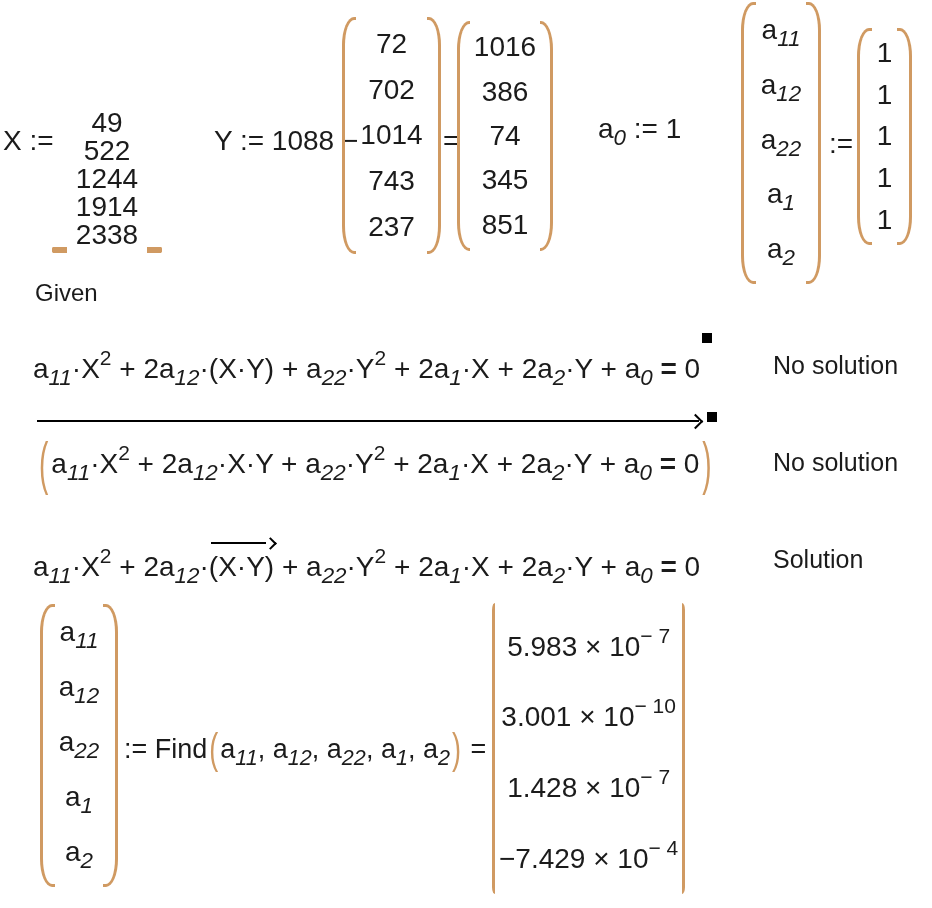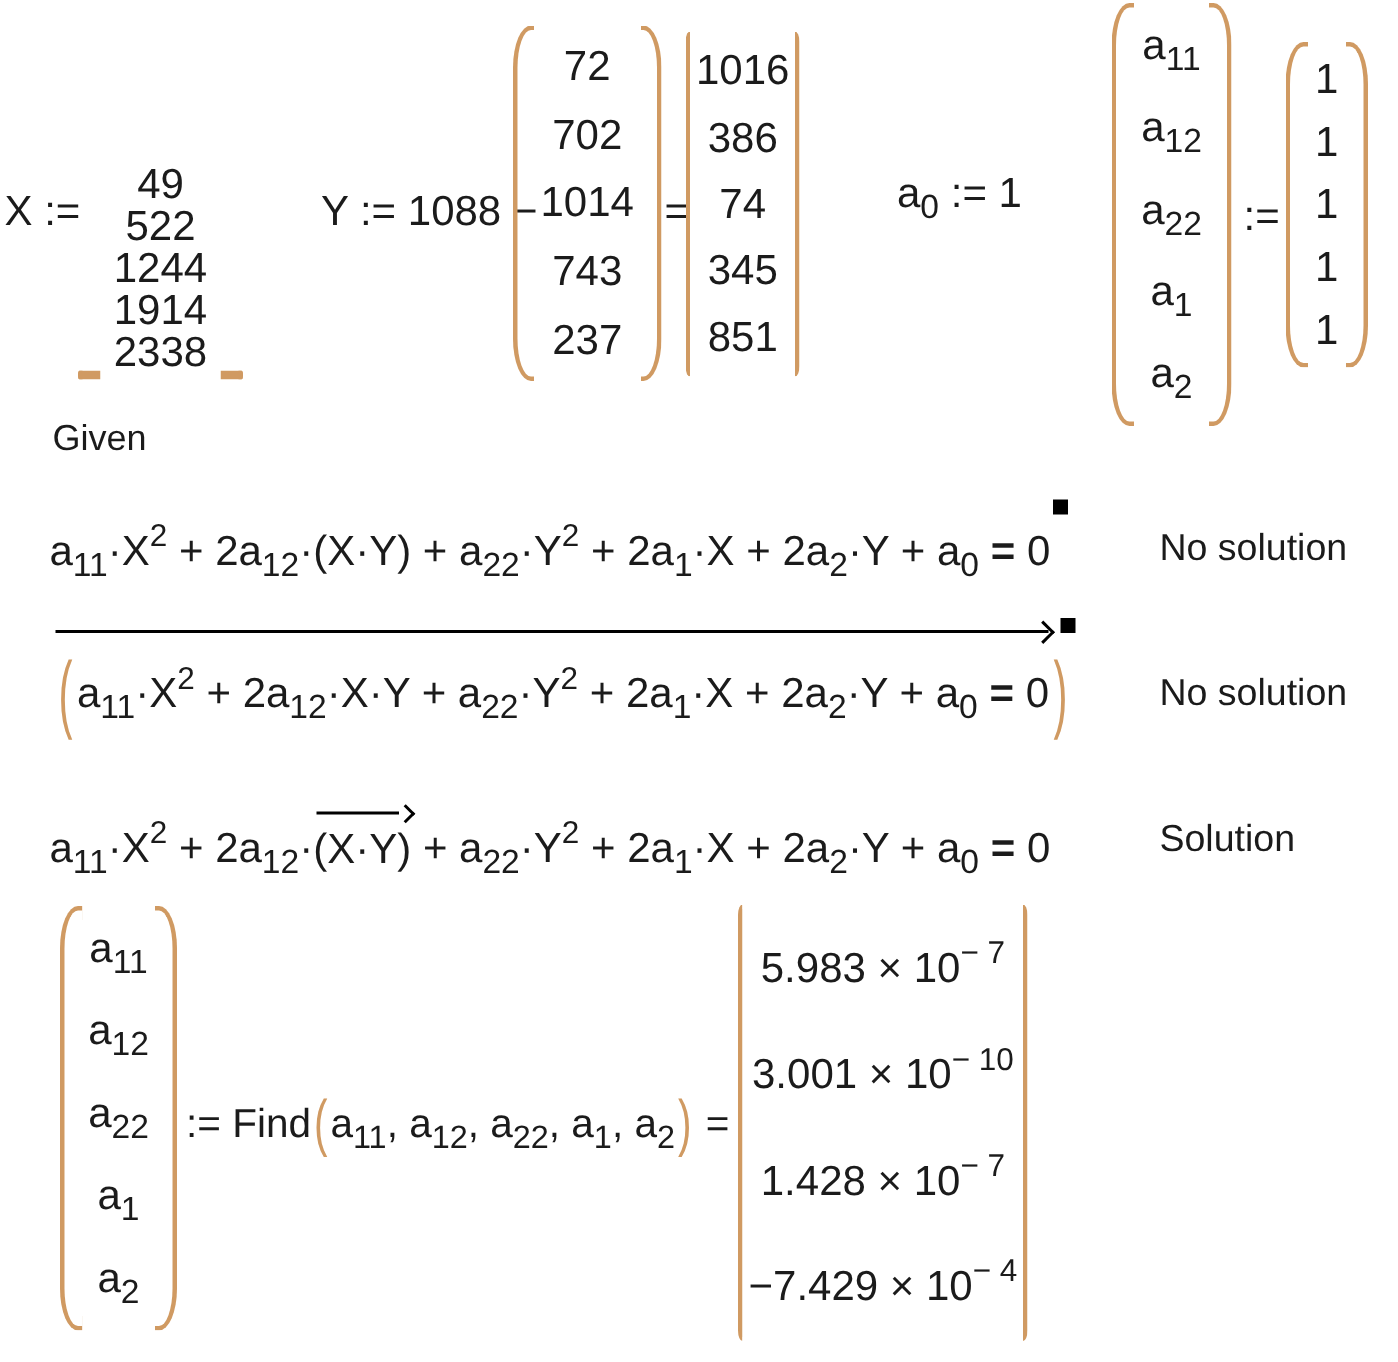--- a/index.html
+++ b/index.html
@@ -15,21 +15,21 @@
   
   .matrix{display:flex;align-items:stretch;}
   .paren{width:12px;border:3px solid #d09a62;}
   .paren-l{border-right:none;border-radius:12px 0 0 12px / 28px 0 0 28px;}
   .paren-r{border-left:none;border-radius:0 12px 12px 0 / 0 28px 28px 0;}
   .mat-col{flex:1;display:flex;flex-direction:column;justify-content:space-around;
            align-items:center;padding:4px 4px;}
   .mat-cell{line-height:1;white-space:nowrap;}
 
   
-  .msub{font-size:0.8em;vertical-align:-0.33em;}
+  .msub{font-size:0.8em;vertical-align:-0.33em;font-style:italic;}
   .msup{font-size:0.75em;vertical-align:0.6em;}
   .beq{font-weight:bold;}
   .bigp{display:inline-block;color:#d09a62;transform:scaleY(2.05);margin:0 3px;}
   #mid-find .bigp{transform:scaleY(1.55);margin:0 2px;}
 
   
   .mvec{position:relative;display:inline-block;}
   .mvec::before{content:"";position:absolute;left:2px;right:8px;top:-8px;border-top:2px solid #000;}
   .mvec::after{content:"";position:absolute;right:-1px;top:-11px;width:7px;height:7px;
                border-top:2px solid #000;border-right:2px solid #000;transform:rotate(45deg);}
@@ -40,21 +40,21 @@
                border-top:2px solid #000;border-right:2px solid #000;transform:rotate(45deg);}
 
   .sqm{width:10px;height:10px;background:#000;}
 
   
   #x-label      {left:3px;   top:124px;}
   #x-matrix     {left:52px;  top:20px;  width:110px;  height:233px;align-items:flex-end;}
   #y-label      {left:186px; top:124px;margin-left:28px;}
   #y-matrix     {left:329px; top:17px;  width:99px;  height:237px;padding-left:13px;}
   #eq-top       {left:443px; top:124px;}
-  #r-matrix     {left:457px; top:21px;  width:72px;  height:230px;}
+  #r-matrix     {left:457px; top:21px;  width:96px;  height:230px;}
   #a0-def       {left:598px; top:112px;}
   #a-matrix     {left:741px; top:2px;   width:80px;  height:282px;}
   #assign-top   {left:829px; top:127px;}
   #ones-matrix  {left:857px; top:28px;  width:55px;  height:217px;}
   #given        {left:35px;  top:279px; font-size:24px;}
   #eq1          {left:33px;  top:345px;}
   #sq1          {left:702px; top:333px;}
   #status1      {left:773px; top:350px;}
   #arrow2       {left:37px;  top:420px; width:662px;}
   #sq2          {left:707px; top:412px;}

